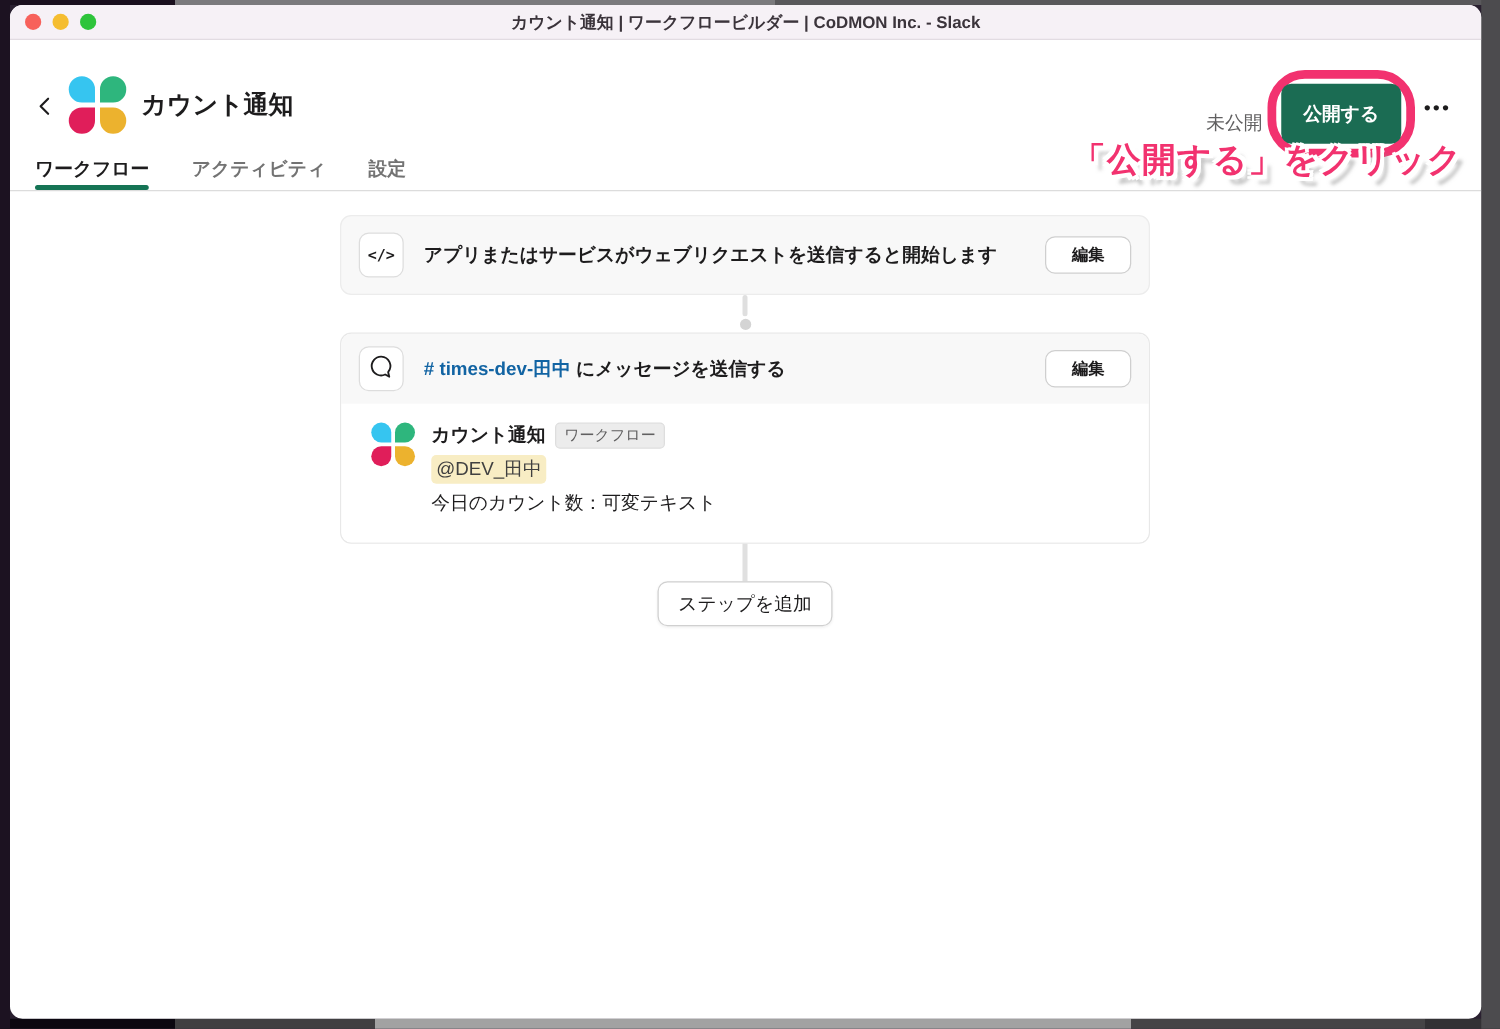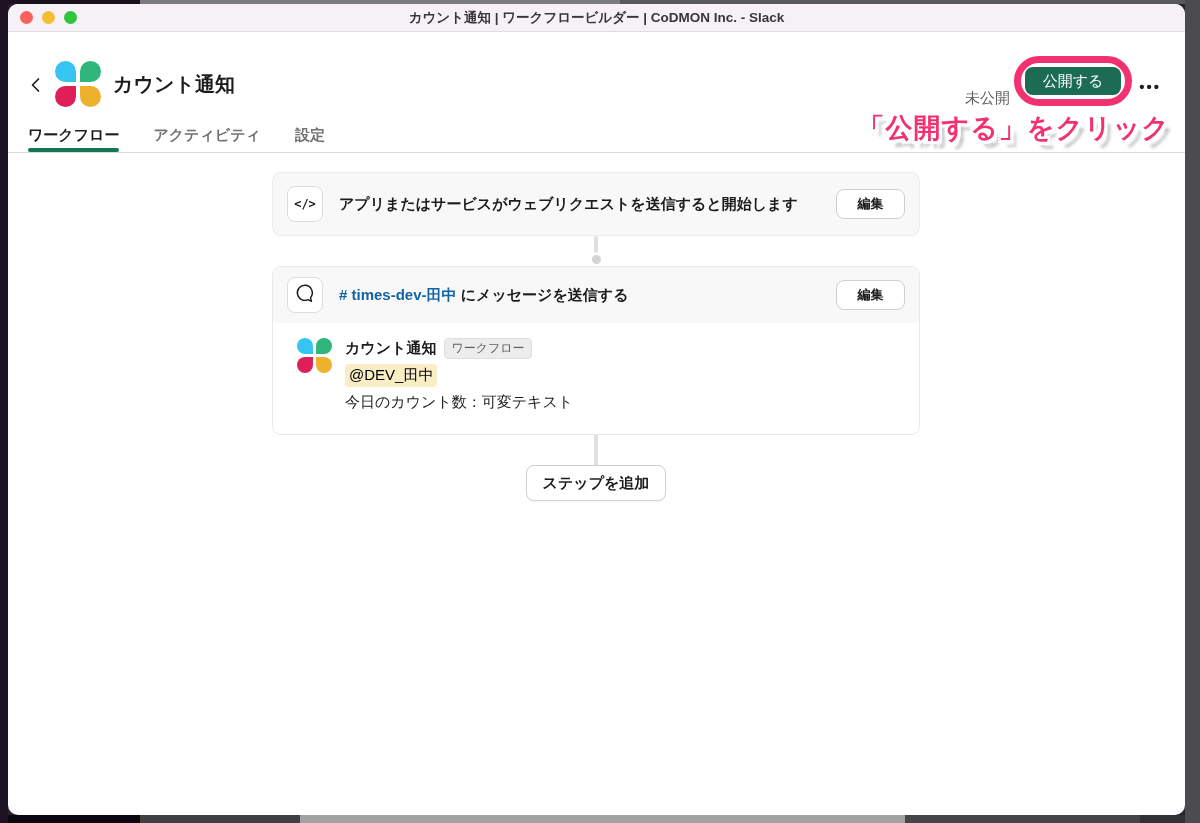--- a/index.html
+++ b/index.html
@@ -34,22 +34,22 @@
   .petal.green  { background:#2EB67D; border-radius:50% 50% 50% 0; }
   .petal.pink   { background:#E01E5A; border-radius:50% 0 50% 50%; }
   .petal.yellow { background:#ECB22E; border-radius:0 50% 50% 50%; }
 
   .page-title { position:absolute; left:105px; top:66px; font-size:20px; font-weight:bold; color:#1d1c1d; line-height:28px; }
 
   .status-text { position:absolute; right:175px; top:85px; font-size:15px; color:#616061; }
 
   .highlight-ring { position:absolute; right:53px; top:52px; border:7px solid #F2326F;
     border-radius:30px; padding:4px; background:transparent; z-index:5; }
-  .publish-btn { display:block; width:96px; height:28px; background:#1B6C53; color:#fff;
-    border:none; border-radius:8px; font-size:15px; font-weight:normal; cursor:pointer;
+  .publish-btn { display:block; width:96px; height:48px; background:#1B6C53; color:#fff;
+    border:none; border-radius:8px; font-size:15px; font-weight:bold; cursor:pointer;
     font-family:"Liberation Sans", sans-serif; }
 
   .overflow-btn { position:absolute; right:24px; top:74px; background:none; border:none;
     font-size:15px; letter-spacing:2px; color:#1d1c1d; cursor:pointer; font-weight:bold; }
 
   .tabs { position:absolute; left:0; right:0; top:112px; height:37px;
     border-bottom:1px solid #DCDCDC; display:flex; gap:34px; padding-left:20px; }
   .tab { position:relative; font-size:15px; font-weight:bold; color:#737373; padding-top:10px; cursor:pointer; }
   .tab.active { color:#1d1c1d; }
   .tab.active::after { content:""; position:absolute; left:0; right:0; bottom:0; height:4px;
@@ -87,27 +87,27 @@
   .preview { background:#fff; padding:15px 24px 22px 24px; display:flex; gap:12px; }
   .avatar { width:36px; height:36px; display:grid; grid-template-columns:16px 16px;
     grid-template-rows:16px 16px; gap:3px; flex:none; }
   .avatar .petal { width:16px; height:16px; }
   .preview-content { flex:1; }
   .name-row { display:flex; align-items:center; gap:8px; }
   .sender-name { font-size:15px; font-weight:bold; color:#1d1c1d; }
   .sender-badge { background:#ECECEC; border:1px solid #DEDEDE; border-radius:4px;
     font-size:12px; color:#616061; padding:1px 6px; }
   .mention-row { margin-top:5px; }
-  .mention { display:inline-block; background:#F8EDC4; color:#000000; font-size:15px;
+  .mention { display:inline-block; background:#F8EDC4; color:#404040; font-size:15px;
     padding:2px 4px; border-radius:4px; }
   .body-row { margin-top:6px; font-size:15px; color:#1d1c1d; }
 
   .add-step-wrap { display:flex; justify-content:center; }
   .add-step-btn { width:140px; height:36px; background:#fff; border:1px solid #D0D0D0;
-    border-radius:8px; font-size:15px; font-weight:bold; color:#1d1c1d; cursor:pointer;
+    border-radius:8px; font-size:15px; font-weight:normal; color:#1d1c1d; cursor:pointer;
     box-shadow:0 1px 2px rgba(0,0,0,0.05); font-family:"Liberation Sans", sans-serif; }
 </style>
 </head>
 <body>
 
 <div class="strip" id="strip-top"></div>
 <div class="strip" id="strip-bottom"></div>
 <div class="strip" id="strip-left"></div>
 <div class="strip" id="strip-right"></div>
 

